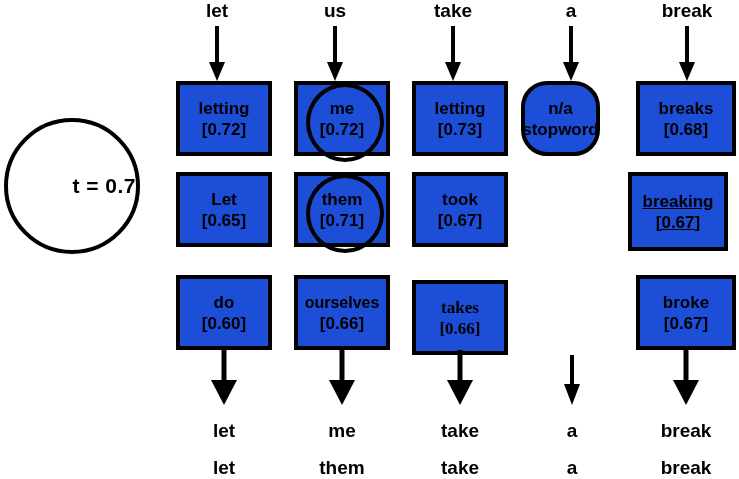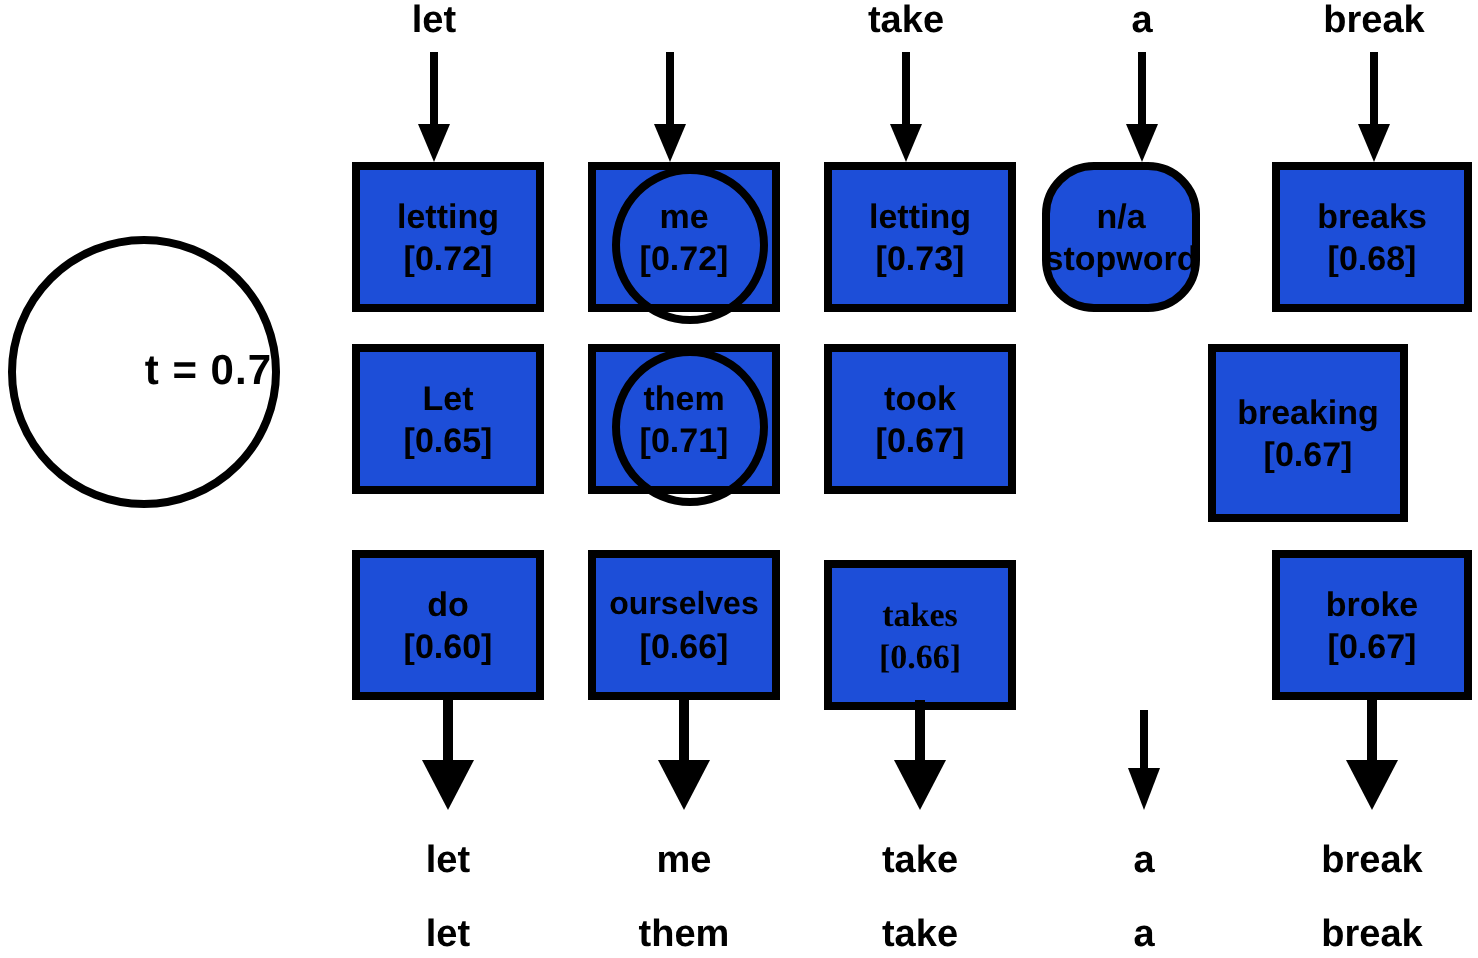--- a/index.html
+++ b/index.html
@@ -111,20 +111,21 @@
 </head>
 <body>
 
 <div id="canvas">
 
   <div class="threshold-circle">
     <span class="threshold-label">t = 0.7</span>
   </div>
 
   <div class="col-header" style="left:167px; width:100px;">let</div>
+  <div class="col-header" style="left:285px; width:100px;">us</div>
   <div class="col-header" style="left:403px; width:100px;">take</div>
   <div class="col-header" style="left:521px; width:100px;">a</div>
   <div class="col-header" style="left:637px; width:100px;">break</div>
 
   <div class="arrow" style="left:207px; top:26px;">
     <svg width="20" height="56" viewBox="0 0 20 56">
         <path d="M10 0 L10 40" stroke="#000" stroke-width="4" fill="none"></path>
         <path d="M10 55 L2 36 L18 36 Z" fill="#000"></path>
       </svg>
   </div>
@@ -196,21 +197,21 @@
 
   <div class="cand-box" style="left:521px; top:81px; width:79px; height:75px;border-radius:26px;">
     <span class="cand-word">n/a</span>
     <span class="cand-score">stopword</span>
   </div>
 
   <div class="cand-box" style="left:636px; top:81px; width:100px; height:75px;">
     <span class="cand-word">breaks</span>
     <span class="cand-score">[0.68]</span>
   </div>
-  <div class="cand-box" style="left:604px; top:172px; width:100px; height:89px;">
+  <div class="cand-box" style="left:628px; top:172px; width:100px; height:79px;text-decoration:underline;">
     <span class="cand-word">breaking</span>
     <span class="cand-score">[0.67]</span>
   </div>
   <div class="cand-box" style="left:636px; top:275px; width:100px; height:75px;">
     <span class="cand-word">broke</span>
     <span class="cand-score">[0.67]</span>
   </div>
 
   <div class="arrow" style="left:207px; top:350px;">
     <svg width="34" height="56" viewBox="0 0 34 56">

